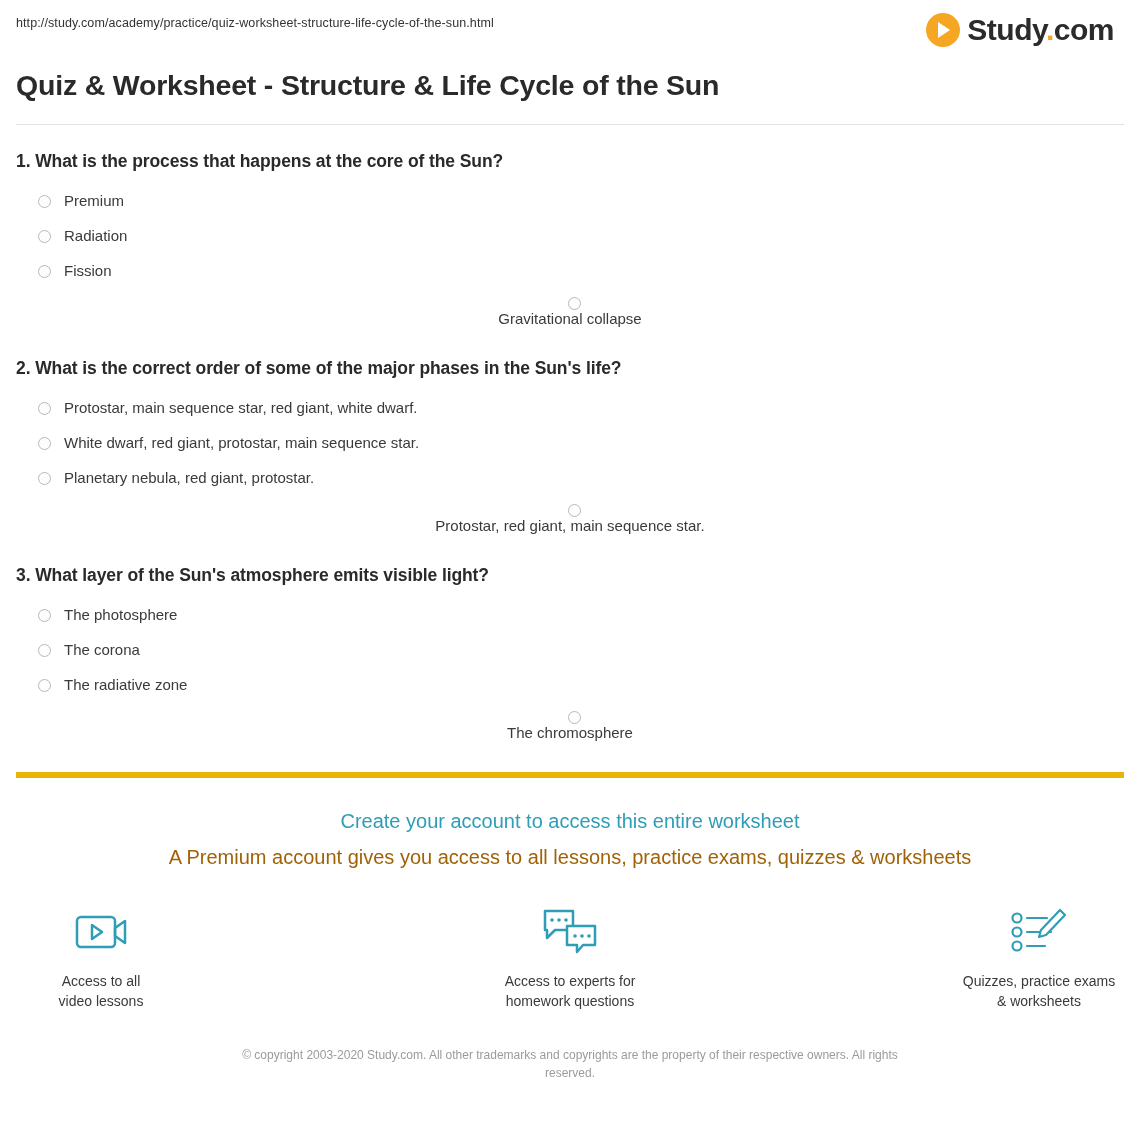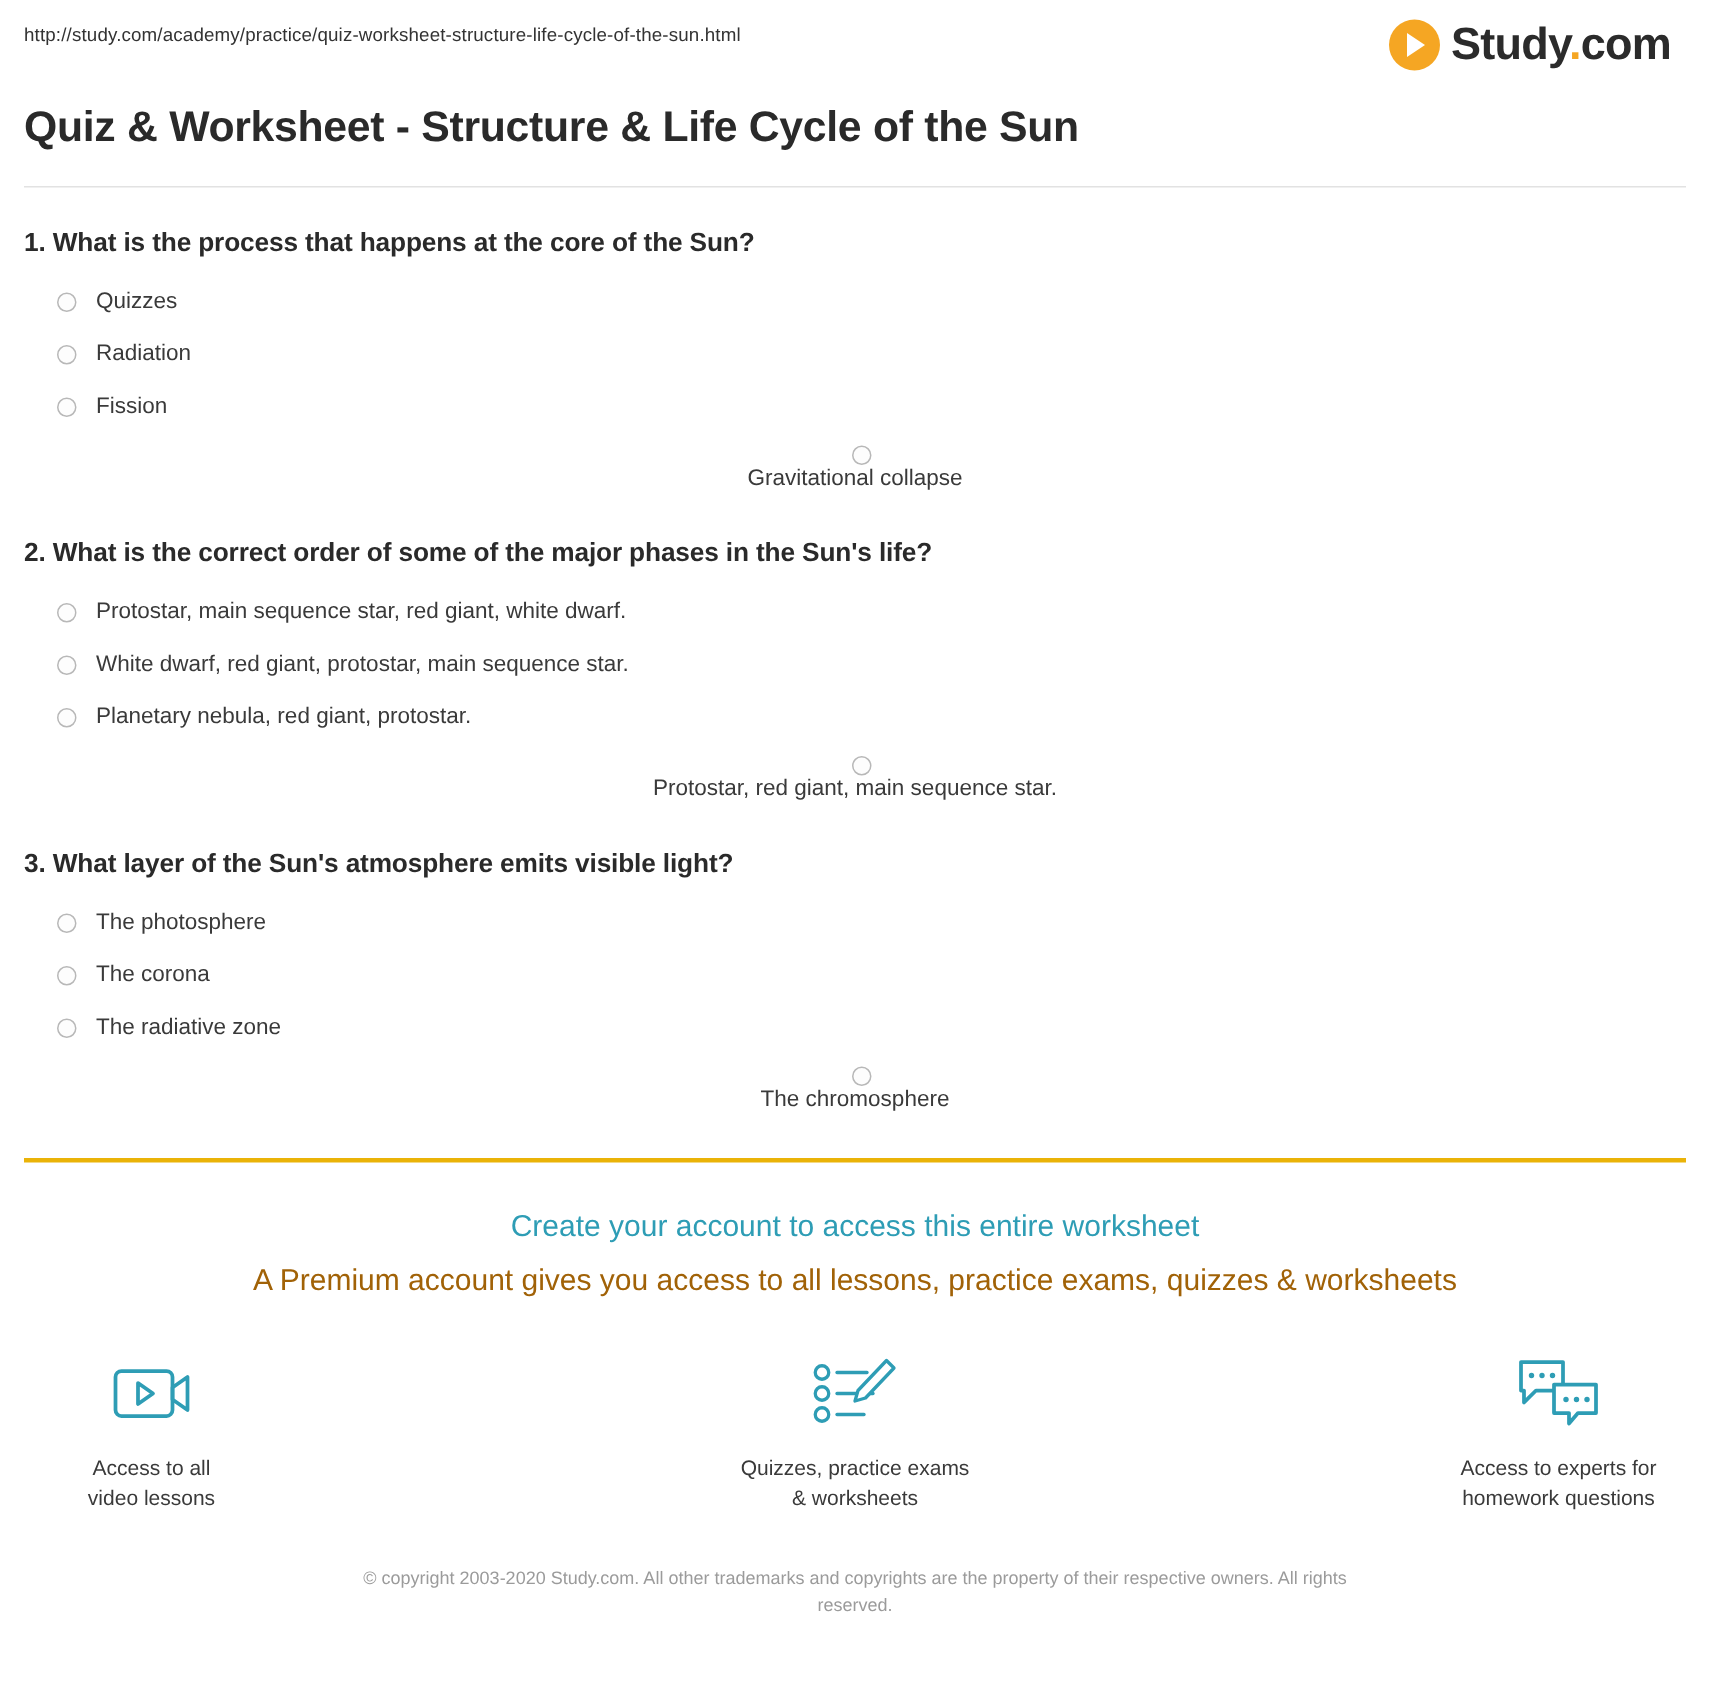--- a/index.html
+++ b/index.html
@@ -111,21 +111,21 @@
   }
   .opt-label {
     font-size: 15px;
     color: #3a3a3a;
     line-height: 1.2;
   }
 
   
   .promo {
     margin-top: 18px;
-    border-top: 3px solid #eab308;
+    border-top: 6px solid #eab308;
     padding-top: 32px;
     text-align: center;
   }
   .promo-title {
     color: #2e9db5;
     font-size: 20px;
     margin: 0 0 13px 0;
     font-weight: normal;
   }
   .promo-sub {
@@ -181,21 +181,21 @@
   <h1 class="title">Quiz &amp; Worksheet - Structure &amp; Life Cycle of the Sun</h1>
   <hr class="rule">
 
   <div class="questions">
 
     <div class="question">
       <p class="q-text">1. What is the process that happens at the core of the Sun?</p>
       <ul class="options">
         <li class="option">
           <span class="radio"></span>
-          <span class="opt-label">Quizzes</span>
+          <span class="opt-label">Premium</span>
         </li>
         <li class="option">
           <span class="radio"></span>
           <span class="opt-label">Radiation</span>
         </li>
         <li class="option">
           <span class="radio"></span>
           <span class="opt-label">Fission</span>
         </li>
         <li class="option">
@@ -260,53 +260,53 @@
       <div class="feature">
         <div class="feature-icon">
           <svg width="52" height="44" viewBox="0 0 52 44" fill="none" xmlns="http://www.w3.org/2000/svg">
             <rect x="2" y="8" width="38" height="30" rx="4" stroke="#2e9db5" stroke-width="2.5"></rect>
             <path d="M40 19 L50 12 L50 34 L40 27 Z" stroke="#2e9db5" stroke-width="2.5" stroke-linejoin="round"></path>
             <path d="M17 16 L27 23 L17 30 Z" stroke="#2e9db5" stroke-width="2.5" stroke-linejoin="round"></path>
           </svg>
         </div>
         <div class="feature-label">Access to all
 video lessons</div>
-      </div>
-
-      <div class="feature">
-        <div class="feature-icon">
-          <svg width="56" height="46" viewBox="0 0 56 46" fill="none" xmlns="http://www.w3.org/2000/svg">
-            <circle cx="6" cy="10" r="4.5" stroke="#2e9db5" stroke-width="2.2"></circle>
-            <circle cx="6" cy="24" r="4.5" stroke="#2e9db5" stroke-width="2.2"></circle>
-            <circle cx="6" cy="38" r="4.5" stroke="#2e9db5" stroke-width="2.2"></circle>
-            <line x1="16" y1="10" x2="36" y2="10" stroke="#2e9db5" stroke-width="2.2" stroke-linecap="round"></line>
-            <line x1="16" y1="24" x2="40" y2="24" stroke="#2e9db5" stroke-width="2.2" stroke-linecap="round"></line>
-            <line x1="16" y1="38" x2="34" y2="38" stroke="#2e9db5" stroke-width="2.2" stroke-linecap="round"></line>
-            <path d="M49 2 L54 7 L35 27 L28 29 L30 22 Z" stroke="#2e9db5" stroke-width="2.2" stroke-linejoin="round" fill="#ffffff"></path>
-          </svg>
-        </div>
-        <div class="feature-label">Quizzes, practice exams
-&amp; worksheets</div>
       </div>
 
       <div class="feature">
         <div class="feature-icon">
           <svg width="54" height="46" viewBox="0 0 54 46" fill="none" xmlns="http://www.w3.org/2000/svg">
             <path d="M2 3 H30 V22 H12 L4 30 V22 H2 Z" stroke="#2e9db5" stroke-width="2.5" stroke-linejoin="round" fill="#ffffff"></path>
             <circle cx="9" cy="12" r="1.8" fill="#2e9db5"></circle>
             <circle cx="16" cy="12" r="1.8" fill="#2e9db5"></circle>
             <circle cx="23" cy="12" r="1.8" fill="#2e9db5"></circle>
             <path d="M24 18 H52 V37 H40 L34 44 V37 H24 Z" stroke="#2e9db5" stroke-width="2.5" stroke-linejoin="round" fill="#ffffff"></path>
             <circle cx="32" cy="28" r="1.8" fill="#2e9db5"></circle>
             <circle cx="39" cy="28" r="1.8" fill="#2e9db5"></circle>
             <circle cx="46" cy="28" r="1.8" fill="#2e9db5"></circle>
           </svg>
         </div>
         <div class="feature-label">Access to experts for
 homework questions</div>
       </div>
 
+      <div class="feature">
+        <div class="feature-icon">
+          <svg width="56" height="46" viewBox="0 0 56 46" fill="none" xmlns="http://www.w3.org/2000/svg">
+            <circle cx="6" cy="10" r="4.5" stroke="#2e9db5" stroke-width="2.2"></circle>
+            <circle cx="6" cy="24" r="4.5" stroke="#2e9db5" stroke-width="2.2"></circle>
+            <circle cx="6" cy="38" r="4.5" stroke="#2e9db5" stroke-width="2.2"></circle>
+            <line x1="16" y1="10" x2="36" y2="10" stroke="#2e9db5" stroke-width="2.2" stroke-linecap="round"></line>
+            <line x1="16" y1="24" x2="40" y2="24" stroke="#2e9db5" stroke-width="2.2" stroke-linecap="round"></line>
+            <line x1="16" y1="38" x2="34" y2="38" stroke="#2e9db5" stroke-width="2.2" stroke-linecap="round"></line>
+            <path d="M49 2 L54 7 L35 27 L28 29 L30 22 Z" stroke="#2e9db5" stroke-width="2.2" stroke-linejoin="round" fill="#ffffff"></path>
+          </svg>
+        </div>
+        <div class="feature-label">Quizzes, practice exams
+&amp; worksheets</div>
+      </div>
+
     </div>
 
     <div class="copyright">© copyright 2003-2020 Study.com. All other trademarks and copyrights are the property of their respective owners. All rights reserved.</div>
   </div>
 
 </div>
 
 </body></html>

